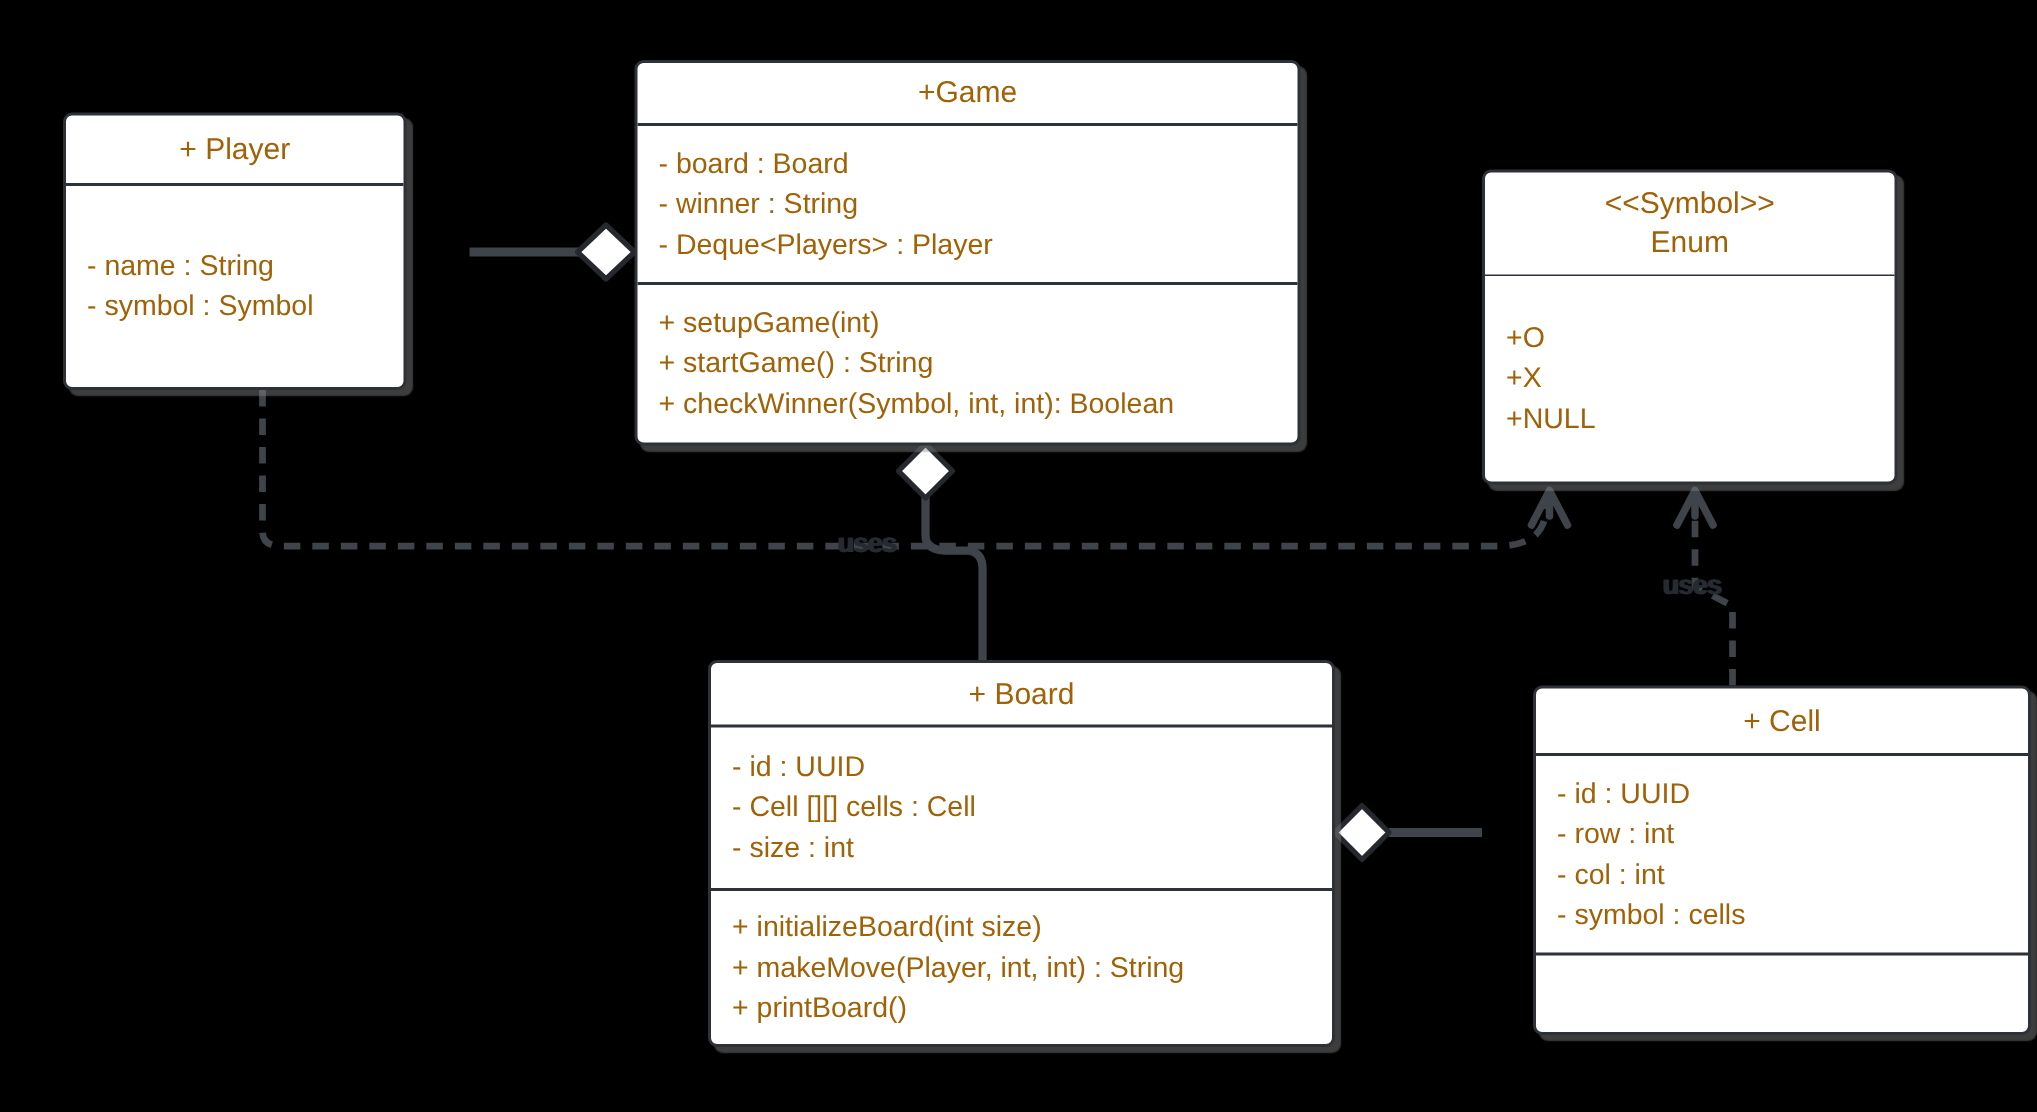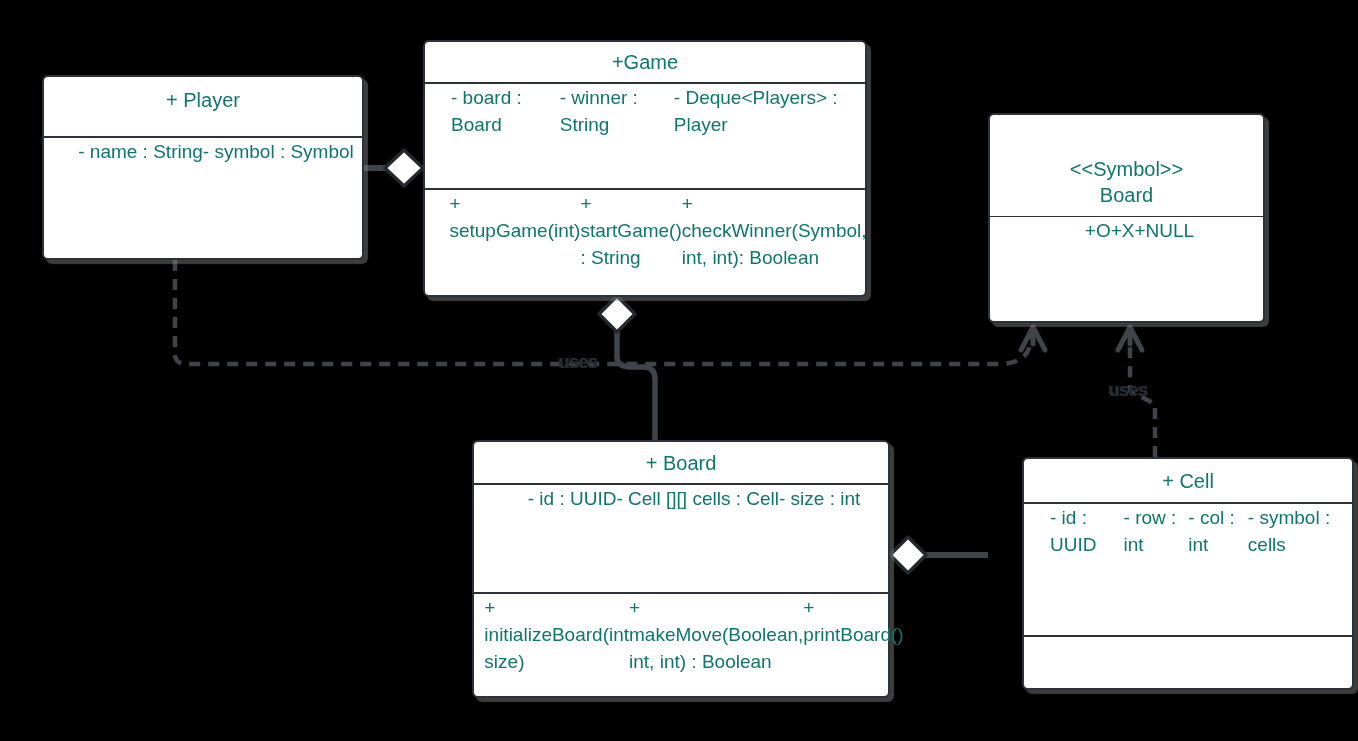--- a/index.html
+++ b/index.html
@@ -7,30 +7,30 @@
     width:1358px;height:741px;position:relative;overflow:hidden;
     background:#000000;
     font-family:"Liberation Sans","DejaVu Sans",sans-serif;
   }
   #edges{position:absolute;left:0;top:0;z-index:1;}
   .uml-box{
     position:absolute;box-sizing:border-box;z-index:2;
     background:#ffffff;border:2px solid #2d3138;border-radius:6px;
     box-shadow:4px 4px 1px rgba(135,135,135,0.45);
     display:flex;flex-direction:column;
-    color:#0f766e;font-size:19px;
+    color:#a16207;font-size:19px;
   }
   .uml-title{
     flex:none;display:flex;flex-direction:column;align-items:center;justify-content:center;
     font-size:20px;line-height:26px;text-align:center;box-sizing:border-box;
   }
   .uml-section{
     flex:none;box-sizing:border-box;border-top:2px solid #2d3138;
-    display:flex;justify-content:center;
-    padding-left:26px;line-height:27px;
+    display:flex;flex-direction:column;justify-content:center;
+    padding-left:14px;line-height:27px;
   }
   .edge-label{
     position:absolute;z-index:3;color:#262b31;font-size:18px;font-weight:bold;
     letter-spacing:-0.5px;text-shadow:0.6px 0 0 #262b31,-0.6px 0 0 #262b31;
     filter:blur(0.4px);white-space:nowrap;transform:translateX(-50%);
   }
 </style>
 </head>
 <body>
 
@@ -63,21 +63,21 @@
     <path d="M926 555 L988 555" stroke="#3f444a" stroke-width="6" fill="none"></path>
   </g>
 
   <g fill="#ffffff" stroke="#25292e" stroke-width="3.5" stroke-linejoin="round">
     <path d="M404 150 L423 168 L404 186 L385 168 Z"></path>
     <path d="M617 296 L635 314 L617 332 L599 314 Z"></path>
     <path d="M908 537 L926 555 L908 573 L890 555 Z"></path>
   </g>
 </svg>
 
-<div class="uml-box" style="left:42px;top:75px;width:322px;height:185px;gap:14px;">
+<div class="uml-box" style="left:42px;top:75px;width:229px;height:185px;">
   <div class="uml-title" style="height:45px;">+ Player</div>
   <div class="uml-section" style="flex:1;">
     <div>- name : String</div>
     <div>- symbol : Symbol</div>
   </div>
 </div>
 
 <div class="uml-box" style="left:423px;top:40px;width:444px;height:257px;">
   <div class="uml-title" style="height:40px;">+Game</div>
   <div class="uml-section" style="height:106px;">
@@ -86,41 +86,41 @@
     <div>- Deque&lt;Players&gt; : Player</div>
   </div>
   <div class="uml-section" style="flex:1;">
     <div>+ setupGame(int)</div>
     <div>+ startGame() : String</div>
     <div>+ checkWinner(Symbol, int, int): Boolean</div>
   </div>
 </div>
 
 <div class="uml-box" style="left:988px;top:113px;width:277px;height:210px;">
-  <div class="uml-title" style="height:68px;margin-top:33px;">
+  <div class="uml-title" style="height:68px;">
     <div>&lt;&lt;Symbol&gt;&gt;</div>
-    <div>Board</div>
+    <div>Enum</div>
   </div>
   <div class="uml-section" style="flex:1;border-top-width:1.5px;">
     <div>+O</div>
     <div>+X</div>
     <div>+NULL</div>
   </div>
 </div>
 
 <div class="uml-box" style="left:472px;top:440px;width:418px;height:258px;justify-content:flex-end;">
   <div class="uml-title" style="height:41px;">+ Board</div>
   <div class="uml-section" style="height:109px;">
     <div>- id : UUID</div>
     <div>- Cell [][] cells : Cell</div>
     <div>- size : int</div>
   </div>
   <div class="uml-section" style="flex:1;">
     <div>+ initializeBoard(int size)</div>
-    <div>+ makeMove(Boolean, int, int) : Boolean</div>
+    <div>+ makeMove(Player, int, int) : String</div>
     <div>+ printBoard()</div>
   </div>
 </div>
 
 <div class="uml-box" style="left:1022px;top:457px;width:332px;height:233px;">
   <div class="uml-title" style="height:43px;">+ Cell</div>
   <div class="uml-section" style="height:133px;">
     <div>- id : UUID</div>
     <div>- row : int</div>
     <div>- col : int</div>

